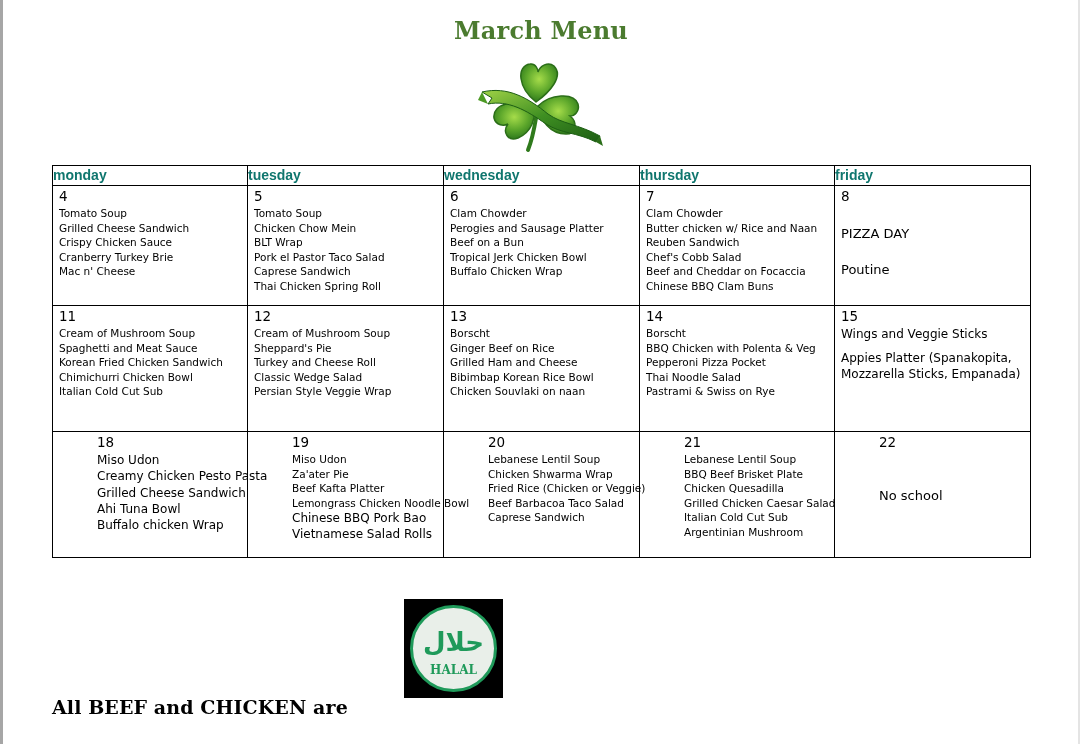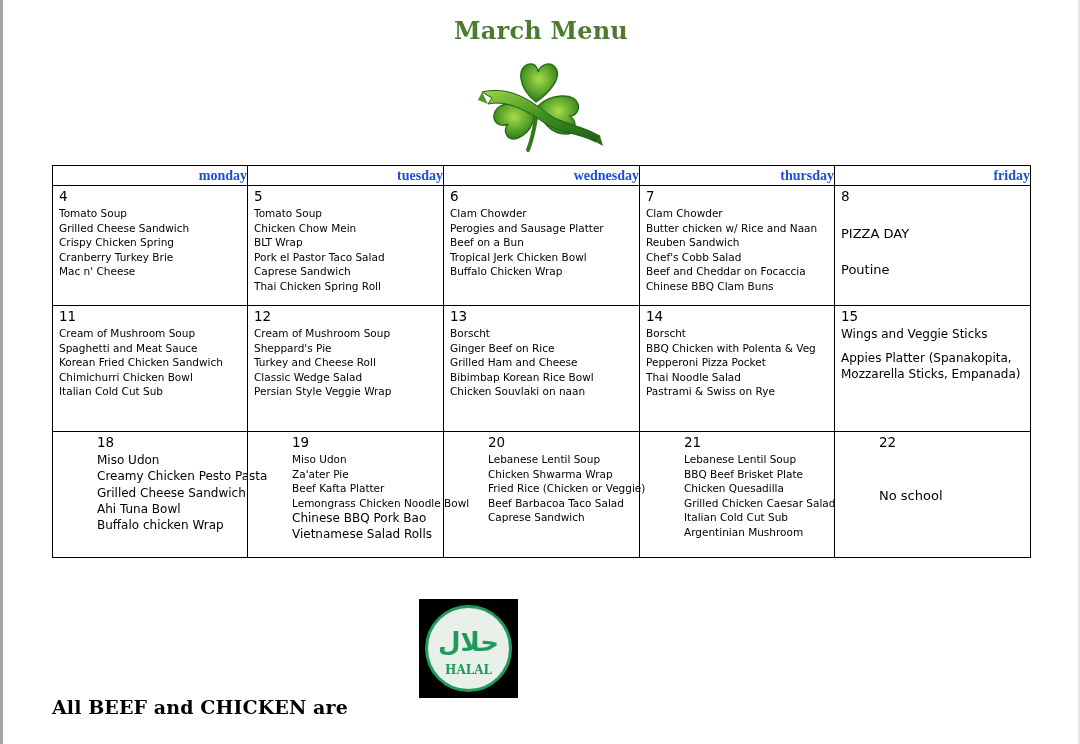--- a/index.html
+++ b/index.html
@@ -35,26 +35,26 @@
     border-collapse: collapse;
     table-layout: fixed;
   }
   table.menu th, table.menu td {
     border: 1px solid #000;
     vertical-align: top;
     padding: 0;
   }
   table.menu th {
     height: 19px;
-    font-family: Liberation Serif, serif;
+    font-family: Liberation Sans, sans-serif;
     font-weight: bold;
     font-size: 14px;
     line-height: 19px;
-    text-align: right;
-    color: #1d4ed8;
+    text-align: left;
+    color: #0f766e;
   }
   table.menu td {
     padding: 2px 6px 0 6px;
     font-family: "DejaVu Sans", sans-serif;
     color: #000;
   }
   tr.r1 td { height: 117px; }
   tr.r2 td { height: 123px; }
   tr.r3 td { height: 123px; padding-left: 44px; }
   .daynum {
@@ -83,21 +83,21 @@
   .footer-text {
     position: absolute; left: 52px; top: 696px;
     font-family: "DejaVu Serif", serif;
     font-weight: bold;
     font-size: 19px;
     color: #000;
     white-space: nowrap;
     letter-spacing: 0.1px;
   }
   .halal-box {
-    position: absolute; left: 419px; top: 599px;
+    position: absolute; left: 404px; top: 599px;
     width: 99px; height: 99px;
     background: #000;
     text-align: center;
   }
 </style>
 </head>
 <body>
 
 <div class="page-left-edge"></div>
 <div class="page-right-edge"></div>
@@ -148,21 +148,21 @@
       <th>friday</th>
     </tr>
   </thead>
   <tbody>
 
     <tr class="r1">
       <td>
         <div class="daynum">4</div>
         <div class="item">Tomato Soup</div>
         <div class="item">Grilled Cheese Sandwich</div>
-        <div class="item">Crispy Chicken Spring</div>
+        <div class="item">Crispy Chicken Sauce</div>
         <div class="item">Cranberry Turkey Brie</div>
         <div class="item">Mac n' Cheese</div>
       </td>
       <td>
         <div class="daynum">5</div>
         <div class="item">Tomato Soup</div>
         <div class="item">Chicken Chow Mein</div>
         <div class="item">BLT Wrap</div>
         <div class="item">Pork el Pastor Taco Salad</div>
         <div class="item">Caprese Sandwich</div>

